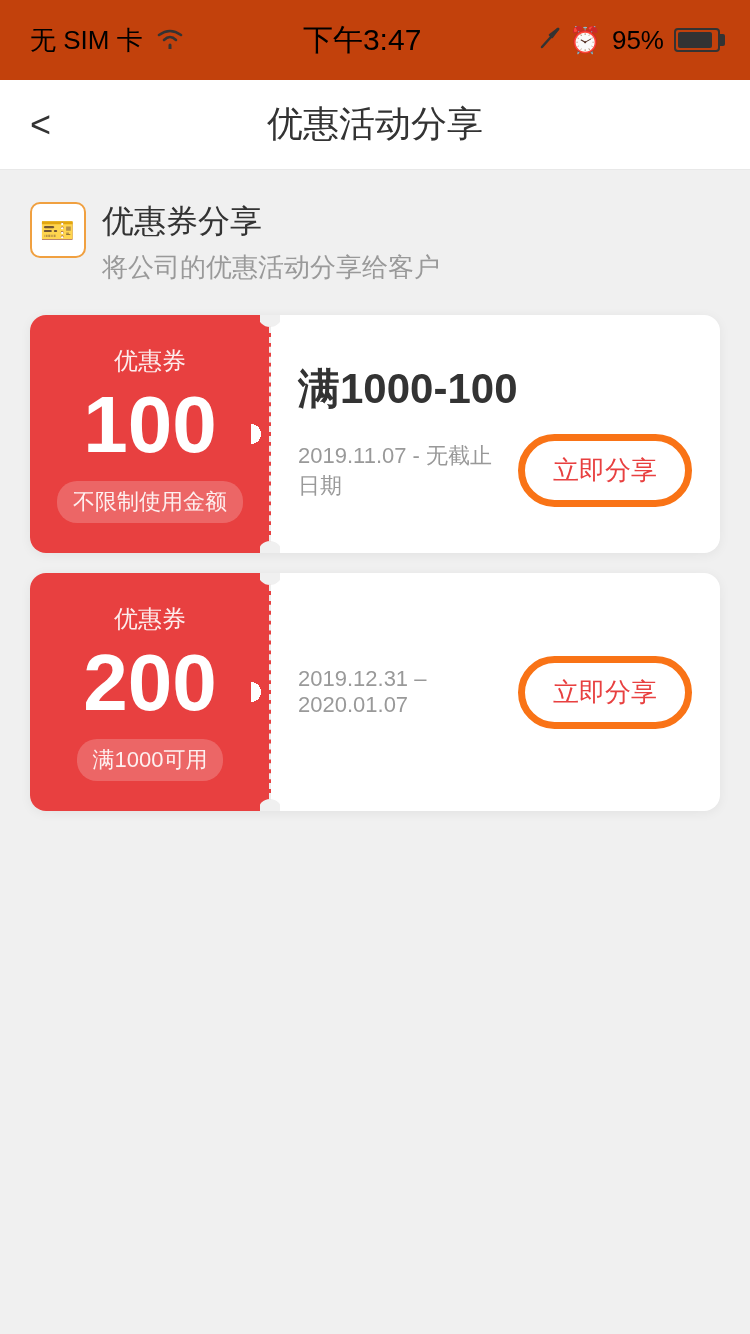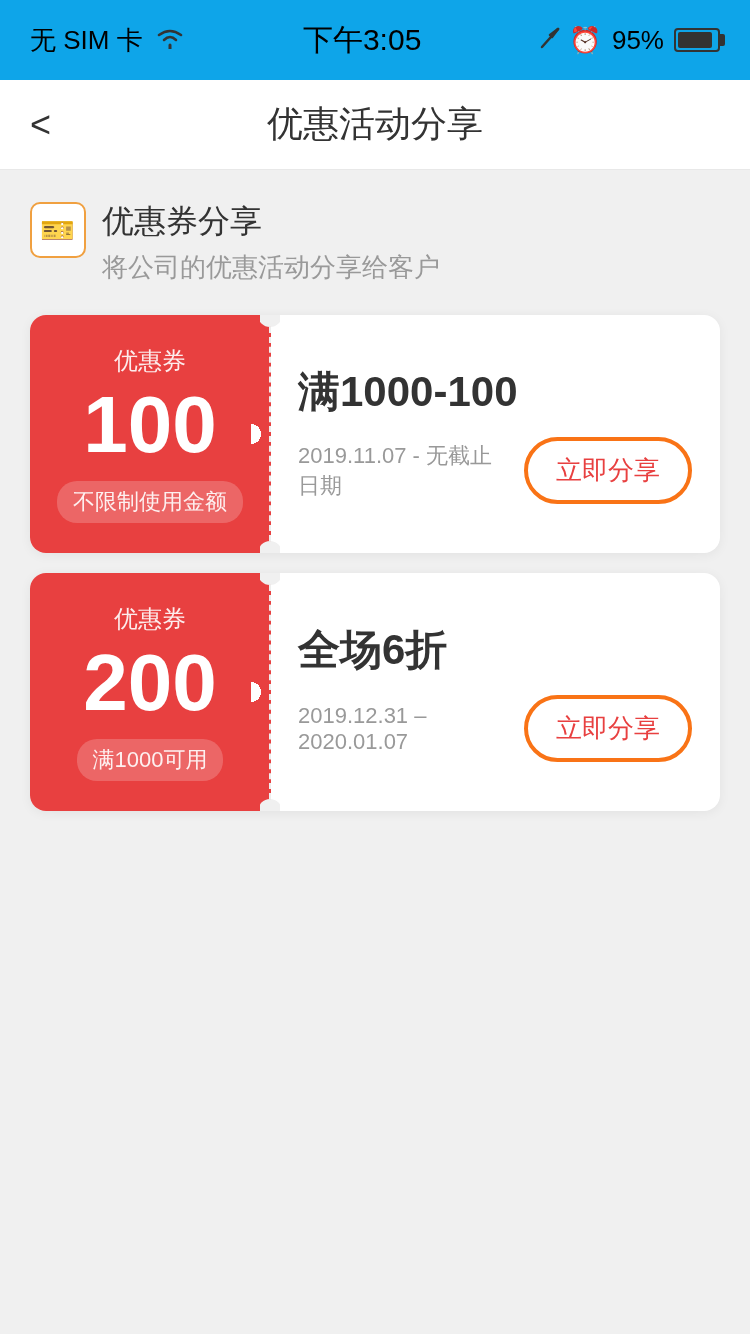--- a/index.html
+++ b/index.html
@@ -9,21 +9,21 @@
       min-height: 1334px;
       background: #f0f0f0;
       font-family: -apple-system, "PingFang SC", "Helvetica Neue", Arial, sans-serif;
       font-size: 28px;
     }
 
     
     .status-bar {
       width: 750px;
       height: 80px;
-      background: #0ea5e9;
+      background: #c2410c;
       display: flex;
       align-items: center;
       justify-content: space-between;
       padding: 0 30px;
       font-size: 26px;
       font-weight: 500;
     }
     .status-left {
       display: flex;
       align-items: center;
@@ -214,21 +214,21 @@
       align-items: center;
       justify-content: space-between;
       gap: 10px;
     }
     .coupon-date {
       font-size: 22px;
       color: #999;
       flex: 1;
     }
     .share-btn {
-      border: 4px solid #f97316;
+      border: 7px solid #f97316;
       color: #e84040;
       background: #fff;
       border-radius: 40px;
       padding: 12px 28px;
       font-size: 26px;
       cursor: pointer;
       white-space: nowrap;
       flex-shrink: 0;
     }
 
@@ -284,21 +284,21 @@
   <div class="status-left">
     <span>无 SIM 卡</span>
     <span>
       <svg width="30" height="22" viewBox="0 0 30 22">
         <path d="M15 18 L15 22" stroke="#333" stroke-width="3" stroke-linecap="round"></path>
         <path d="M9 13 Q15 7 21 13" stroke="#333" stroke-width="2.5" fill="none" stroke-linecap="round"></path>
         <path d="M4 8 Q15 0 26 8" stroke="#333" stroke-width="2.5" fill="none" stroke-linecap="round"></path>
       </svg>
     </span>
   </div>
-  <div class="status-center">下午3:05</div>
+  <div class="status-center">下午3:47</div>
   <div class="status-right">
     <span>
       <svg width="20" height="22" viewBox="0 0 20 22">
         <path d="M2 20 L18 2" stroke="#333" stroke-width="2.5" stroke-linecap="round"></path>
         <path d="M18 2 L10 8" stroke="#333" stroke-width="2.5" stroke-linecap="round"></path>
         <path d="M18 2 L12 10" stroke="#333" stroke-width="2.5" stroke-linecap="round"></path>
       </svg>
     </span>
     <span>⏰</span>
     <span>95%</span>
@@ -348,21 +348,20 @@
         <div class="coupon-label">优惠券</div>
         <div class="coupon-amount">200</div>
         <div class="coupon-condition">满1000可用</div>
       </div>
       <div class="coupon-divider">
         <div class="coupon-dot-top"></div>
         <div class="coupon-dashed-line"></div>
         <div class="coupon-dot-bottom"></div>
       </div>
       <div class="coupon-right">
-        <div class="coupon-name">全场6折</div>
         <div class="coupon-bottom">
           <div class="coupon-date">2019.12.31 – 2020.01.07</div>
           <button class="share-btn">立即分享</button>
         </div>
       </div>
     </div>
   </div>
 
 <div class="main-bg"></div>
 

